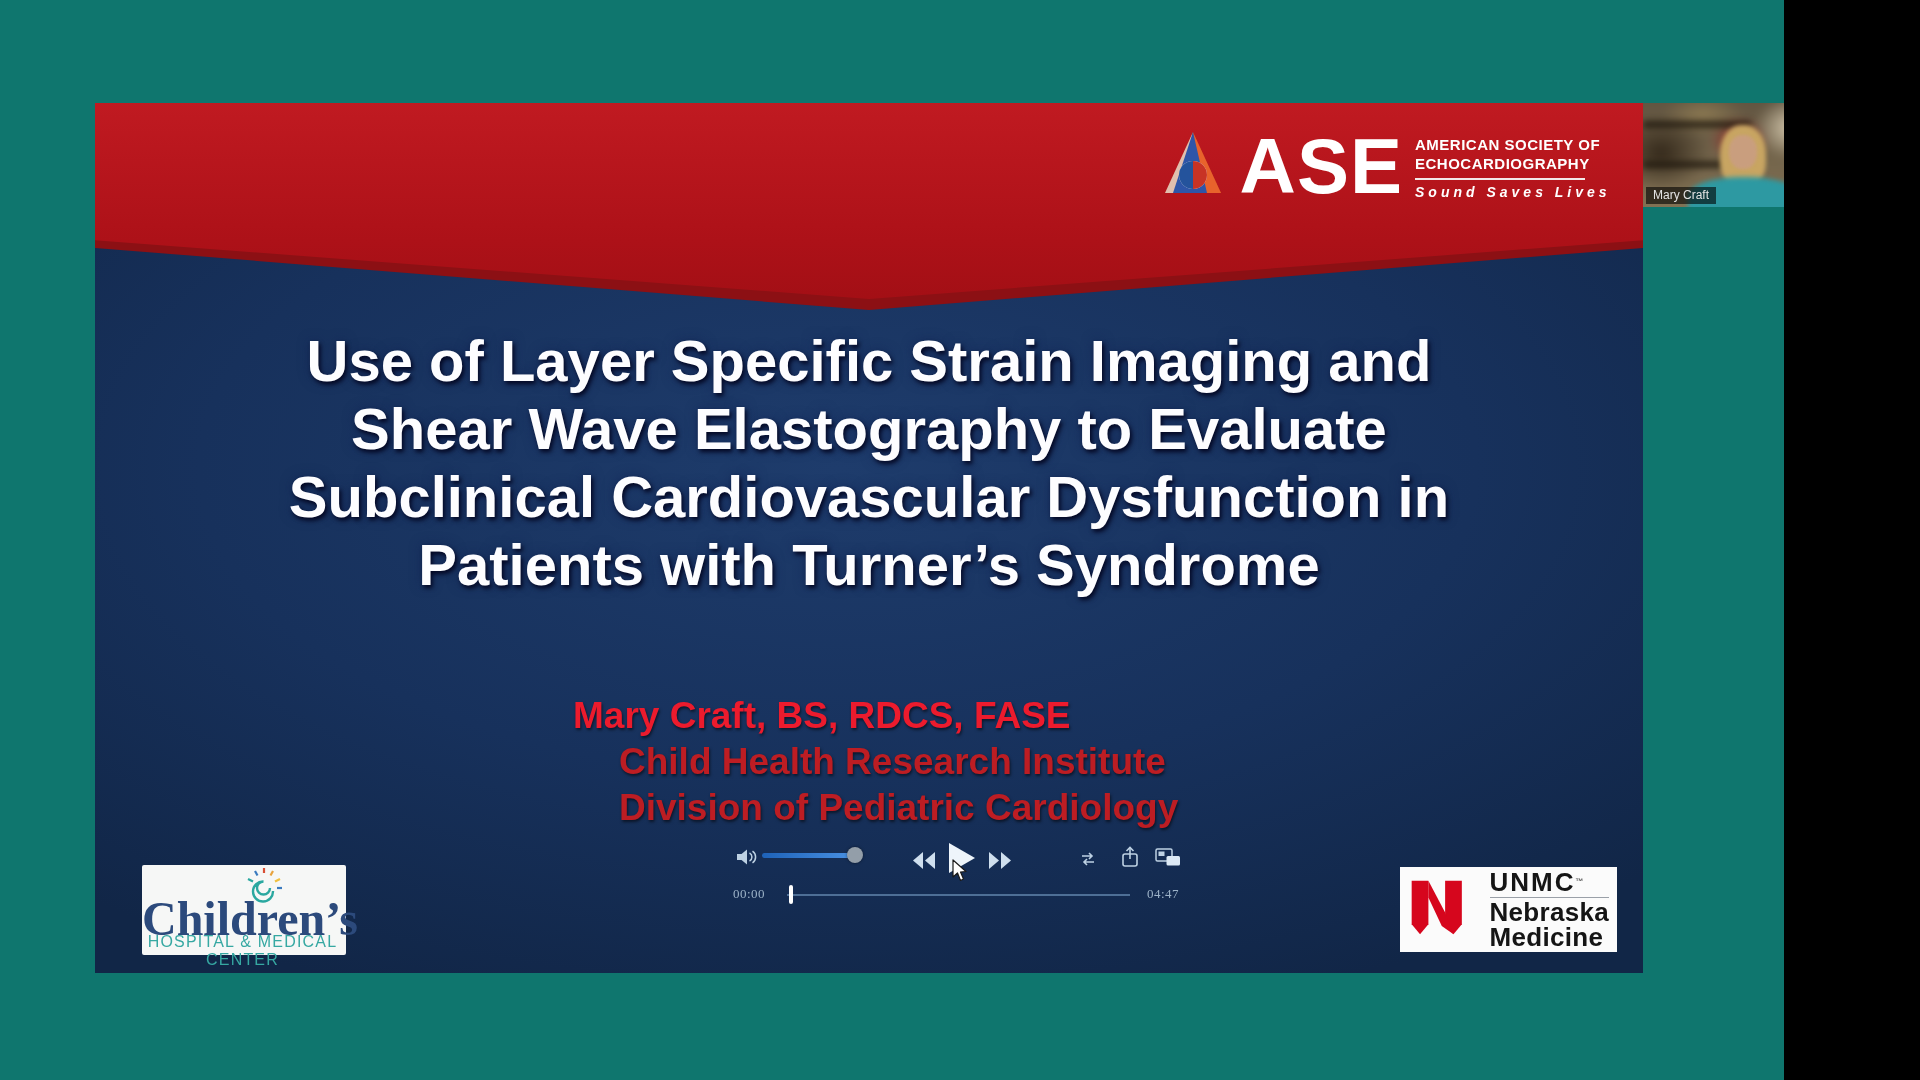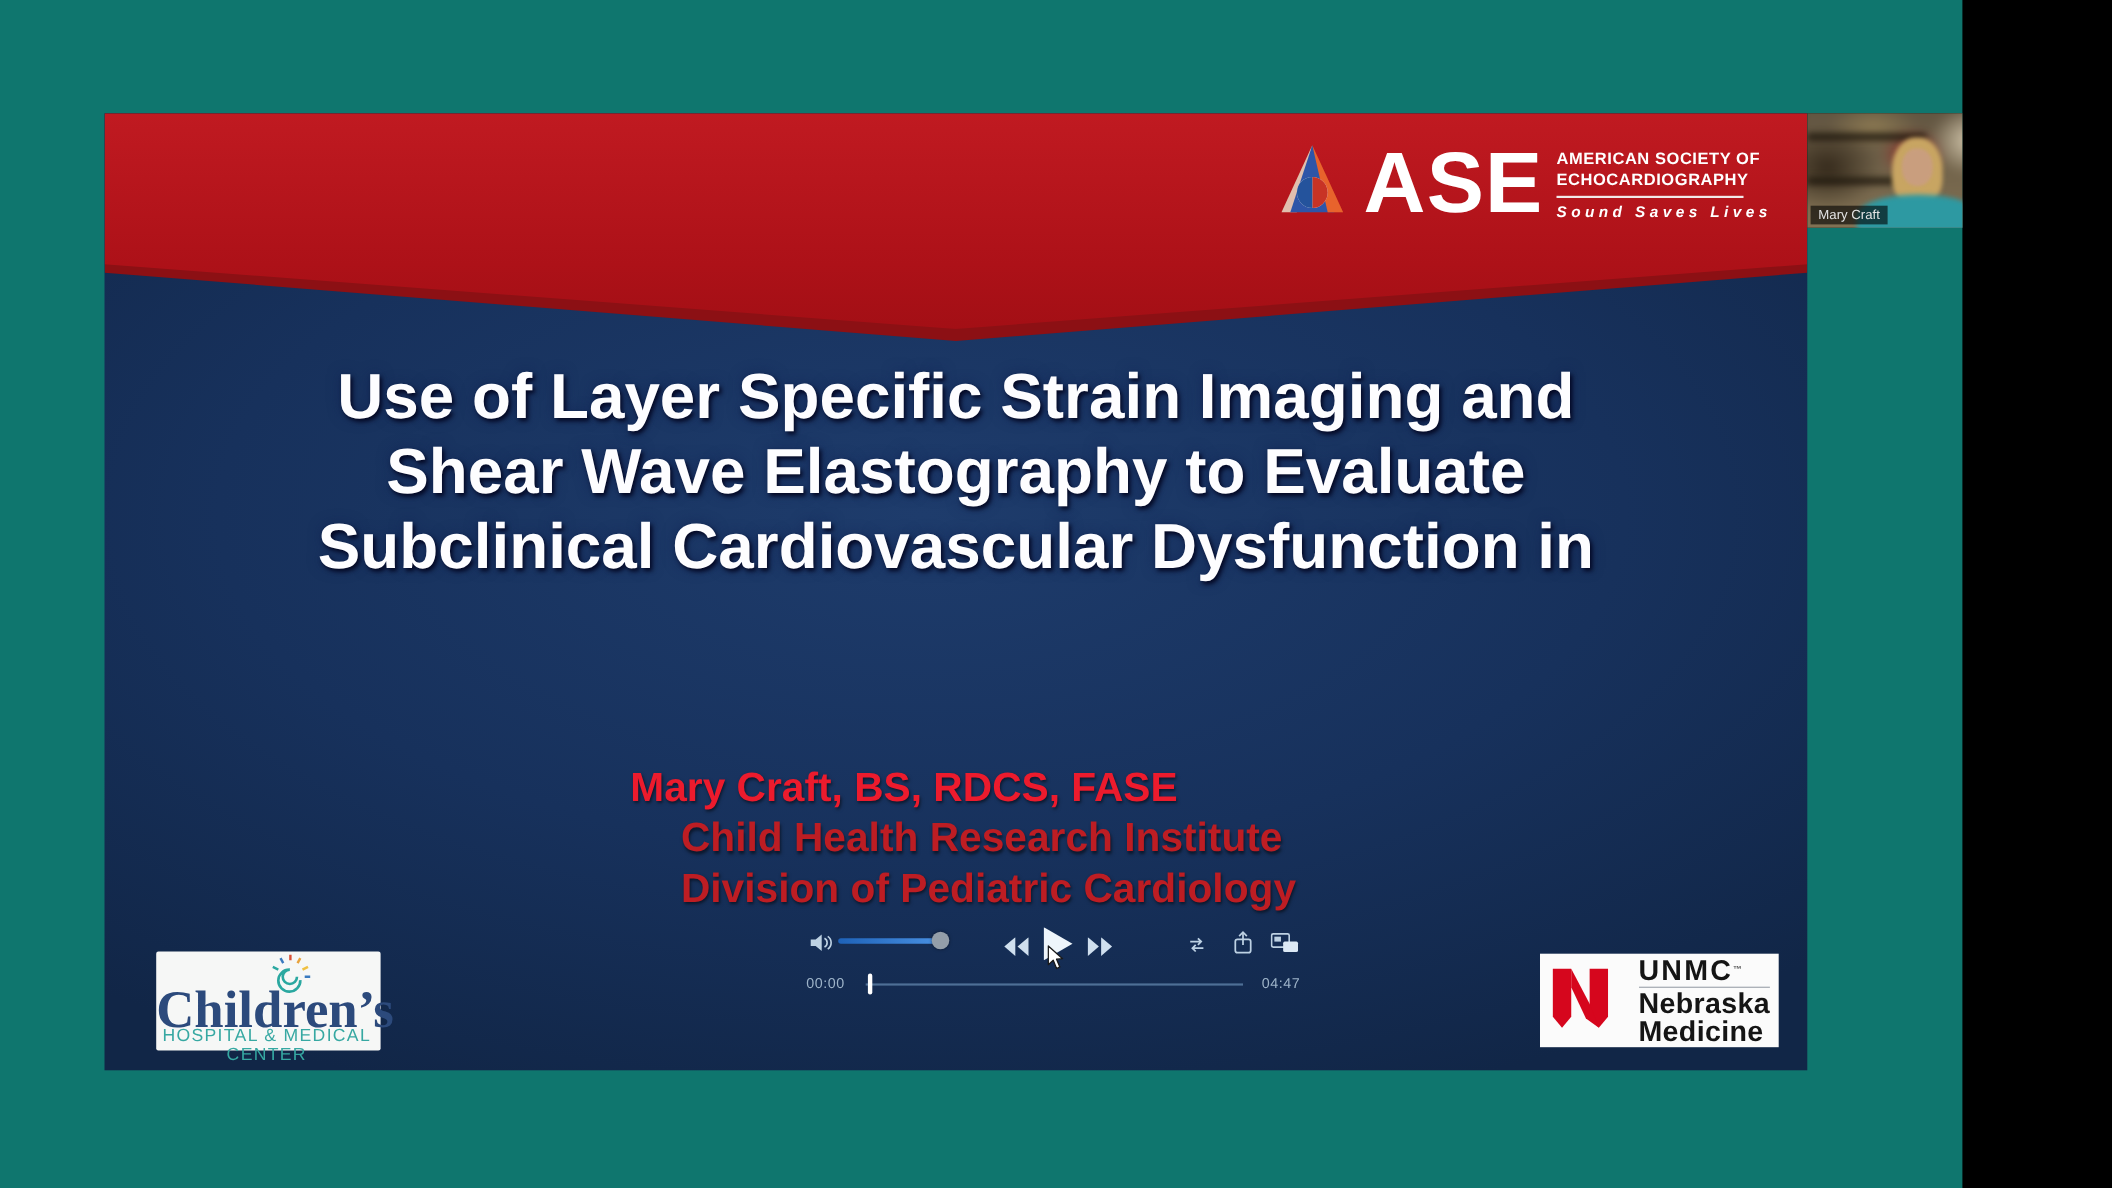--- a/index.html
+++ b/index.html
@@ -49,21 +49,21 @@
   
   .unmc{position:absolute;left:1305px;top:764px;width:217px;height:85px;background:#fbfbfb;
         display:flex;align-items:center;padding:5px 8px 5px 10px;z-index:4;}
   .unmc-text{margin-left:26px;flex:1;}
   .unmc-acronym{font-size:26px;font-weight:bold;letter-spacing:2px;color:#151515;line-height:26px;}
   .unmc-tm{font-size:8px;vertical-align:top;color:#555;}
   .unmc-rule{height:1px;background:#9aa0a8;margin:2px 0 2px 0;}
   .unmc-line{font-size:26px;font-weight:bold;color:#151515;line-height:25px;letter-spacing:.3px;}
 
   
-  .ctrl{position:absolute;z-index:6;}
+  .ctrl{position:absolute;z-index:6;font-family:Liberation Serif, serif;}
   .vol-track{left:667px;top:750px;width:94px;height:5px;border-radius:3px;
              background:linear-gradient(90deg,#1e62b8,#4a92e4);}
   .vol-knob{left:752px;top:744px;width:16px;height:16px;border-radius:50%;background:#939ea9;
             box-shadow:0 0 3px rgba(0,0,0,.5);}
   .time{font-size:13px;color:#9db3c8;letter-spacing:.5px;}
   .time-current{left:638px;top:783px;}
   .time-duration{left:1052px;top:783px;}
   .tl-track{left:692px;top:791px;width:343px;height:2px;background:#4e6f96;}
   .tl-playhead{left:694px;top:782px;width:4px;height:19px;border-radius:2px;background:#fff;}
 
@@ -116,20 +116,21 @@
         <div class="ase-org">ECHOCARDIOGRAPHY</div>
         <div class="ase-rule"></div>
         <div class="ase-tagline">Sound Saves Lives</div>
       </div>
     </div>
 
     <div class="title">
       <div>Use of Layer Specific Strain Imaging and</div>
       <div>Shear Wave Elastography to Evaluate</div>
       <div>Subclinical Cardiovascular Dysfunction in</div>
+      <div>Patients with Turner’s Syndrome</div>
     </div>
 
     <div class="author">
       <div class="author-name">Mary Craft, BS, RDCS, FASE</div>
       <div class="author-affil">Child Health Research Institute</div>
       <div class="author-affil">Division of Pediatric Cardiology</div>
     </div>
 
     <div class="childrens">
       <svg class="childrens-sun" width="40" height="40" viewBox="0 0 40 40">

